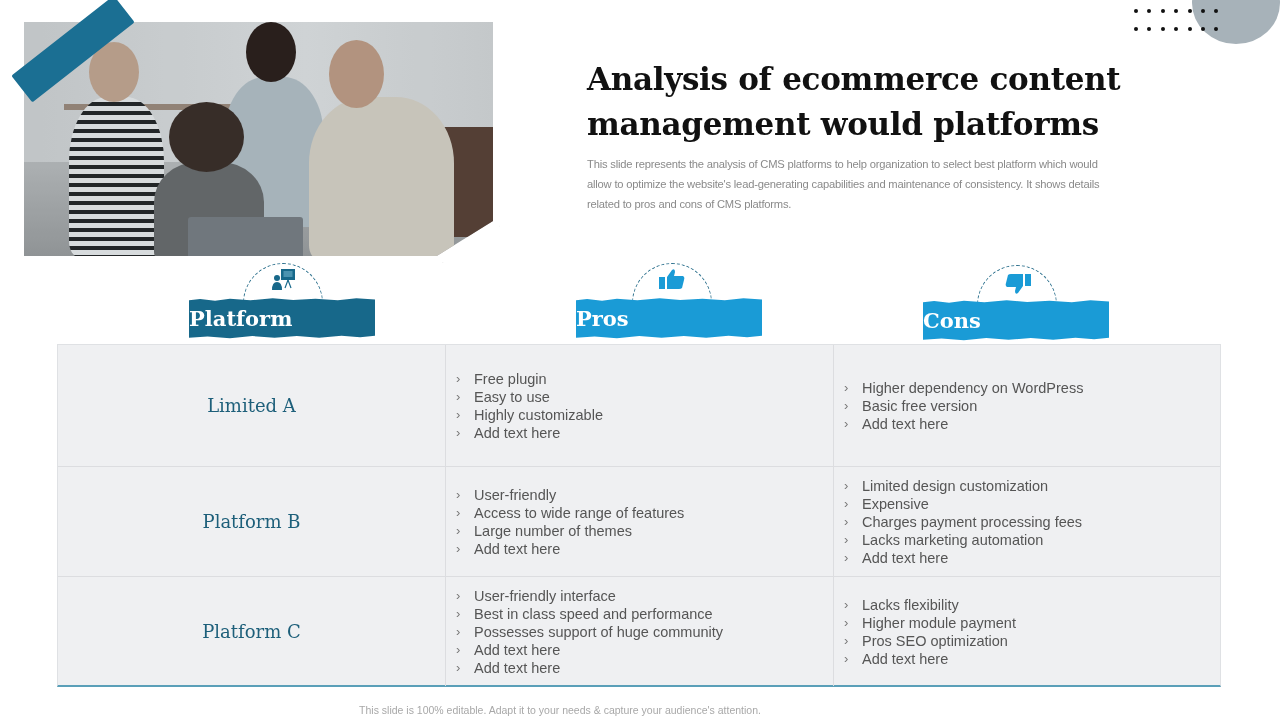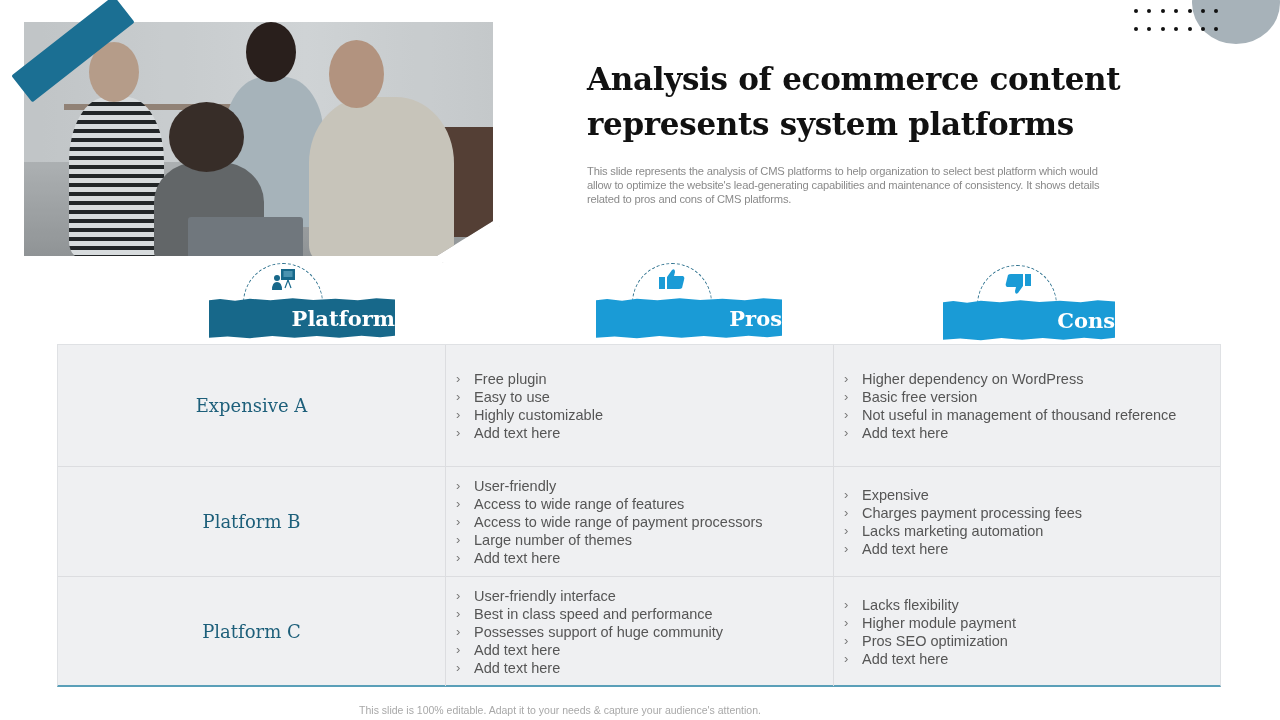--- a/index.html
+++ b/index.html
@@ -49,36 +49,36 @@
   }
 
   
   .title {
     position: absolute; left: 587px; top: 57px; width: 600px;
     font-family: "DejaVu Serif", serif; font-weight: bold; font-size: 31px;
     line-height: 45px; color: #111; letter-spacing: -0.3px;
   }
   .subtitle {
     position: absolute; left: 587px; top: 154px; width: 515px;
-    font-size: 11.2px; line-height: 14px; color: #8a8a8a; letter-spacing: -0.2px; margin-top: 10px;
-  }
-
-  
-  .header { position: absolute; height: 42px; display:flex; align-items:center; justify-content:flex-end;margin-left:20px; }
+    font-size: 11.2px; line-height: 20px; color: #8a8a8a; letter-spacing: -0.2px;
+  }
+
+  
+  .header { position: absolute; height: 42px; display:flex; align-items:center; justify-content:flex-start; }
   .header .banner {
     position: absolute; inset: 0;
     clip-path: polygon(0 8%, 6% 5%, 14% 9%, 22% 4%, 33% 8%, 45% 3%, 56% 7%, 68% 4%, 80% 8%, 90% 3%, 100% 6%, 100% 92%, 92% 96%, 82% 92%, 70% 97%, 58% 93%, 46% 97%, 34% 93%, 22% 98%, 10% 94%, 0 97%);
   }
   .header .label {
     position: relative; z-index: 2; color: #fff;
     font-family: "DejaVu Serif", serif; font-weight: bold; font-size: 21px;
   }
   .header-platform { left: 189px; top: 297px; width: 186px; }
-  .header-pros { left: 576px; top: 297px; width: 186px; padding-left: 19px; }
-  .header-cons { left: 923px; top: 299px; width: 172px; }
+  .header-pros { left: 576px; top: 297px; width: 186px; }
+  .header-cons { left: 923px; top: 299px; width: 186px; }
   .header-platform .banner { background: #17688a; }
   .header-pros .banner, .header-cons .banner { background: #1a9bd6; }
 
   .arc {
     position: absolute; width: 80px; height: 80px; border-radius: 50%;
     border: 1.3px dashed #2a6f8c; border-bottom-color: transparent; border-left-color: #2a6f8c;
   }
   .arc-platform { left: 243px; top: 263px; }
   .arc-pros { left: 632px; top: 263px; border-color:#2a6f8c; border-bottom-color: transparent;}
   .arc-cons { left: 977px; top: 265px; border-color:#2a6f8c; border-bottom-color: transparent;}
@@ -148,21 +148,21 @@
     <div class="person p2h"></div>
   <div class="person p4"></div>
     <div class="person p4h"></div>
   <div class="laptop"></div>
   <div class="tone"></div>
 </div>
 <div class="tape"></div>
 
 <h1 class="title">
   <span>Analysis of ecommerce content</span><br>
-  <span>represents system platforms</span>
+  <span>management would platforms</span>
 </h1>
 <p class="subtitle">This slide represents the analysis of CMS platforms to help organization to select best platform which would allow to optimize the website's lead-generating capabilities and maintenance of consistency. It shows details related to pros and cons of CMS platforms.</p>
 
 <div class="arc arc-platform"></div>
 <div class="arc arc-pros"></div>
 <div class="arc arc-cons"></div>
 <div class="arc-mask" style="left:230px;top:300px;width:110px;height:48px;"></div>
 <div class="arc-mask" style="left:620px;top:300px;width:110px;height:48px;"></div>
 <div class="arc-mask" style="left:965px;top:302px;width:110px;height:48px;"></div>
 
@@ -193,55 +193,54 @@
 </div>
 <div class="header header-cons">
   <div class="banner"></div>
   <span class="label">Cons</span>
 </div>
 
 <div class="table">
 
   <div class="row row-a">
     <div class="cell cell-name">
-        <span class="pname">Expensive  A</span>
+        <span class="pname">Limited  A</span>
       </div>
     <div class="cell cell-pros">
       <ul class="blist">
         <li>Free plugin</li>
         <li>Easy to use</li>
         <li>Highly customizable</li>
         <li>Add text here</li>
       </ul>
     </div>
     <div class="cell cell-cons">
       <ul class="blist">
         <li>Higher dependency on WordPress</li>
         <li>Basic free version</li>
-        <li>Not useful in management of thousand reference</li>
         <li>Add text here</li>
       </ul>
     </div>
   </div>
 
   <div class="row row-b">
     <div class="cell cell-name">
         <span class="pname">Platform B</span>
       </div>
     <div class="cell cell-pros">
       <ul class="blist">
         <li>User-friendly</li>
         <li>Access to wide range of features</li>
-        <li>Access to wide range of payment processors</li>
         <li>Large number of themes</li>
         <li>Add text here</li>
       </ul>
     </div>
     <div class="cell cell-cons">
       <ul class="blist">
+        <li>Limited design customization</li>
         <li>Expensive</li>
         <li>Charges payment processing fees</li>
         <li>Lacks marketing automation</li>
         <li>Add text here</li>
       </ul>
     </div>
   </div>
 
   <div class="row row-c">
     <div class="cell cell-name">

